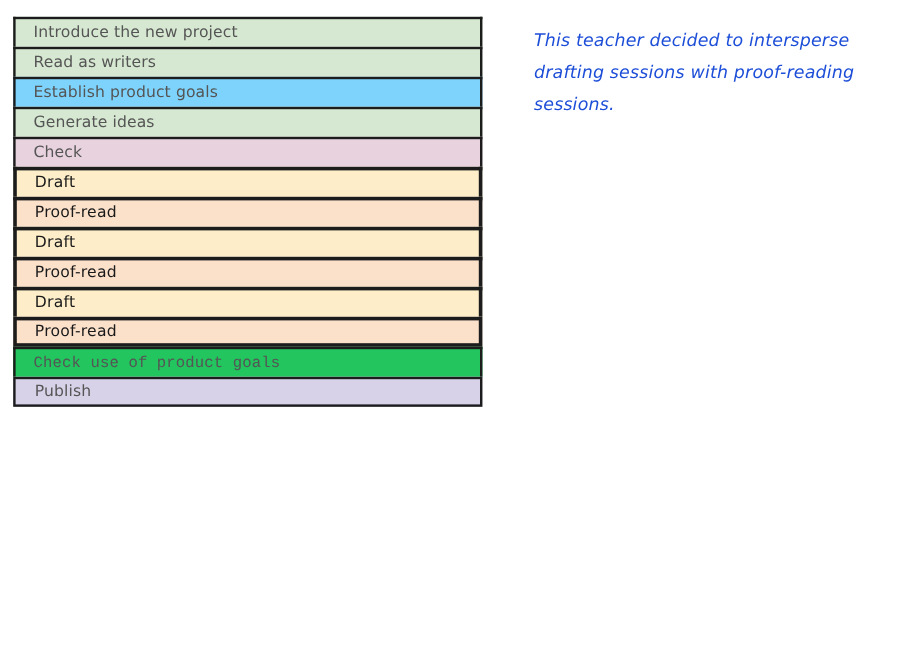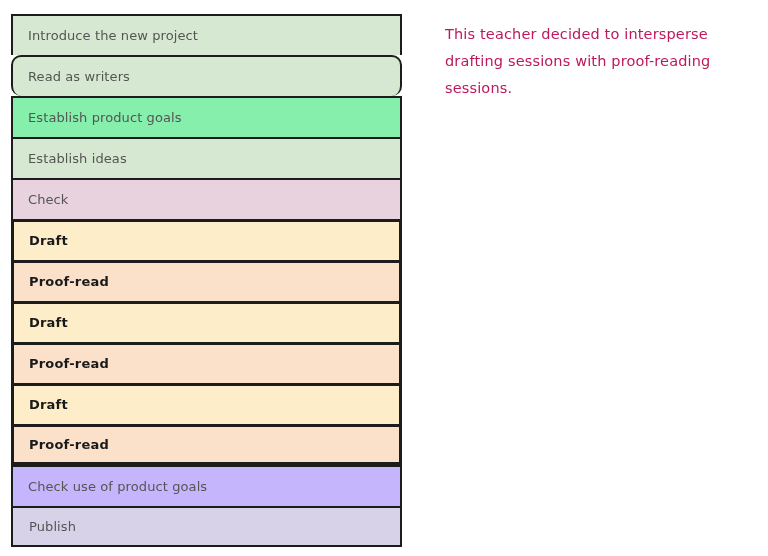--- a/index.html
+++ b/index.html
@@ -28,21 +28,21 @@
     left: 11px;
     top: 14px;
     width: 391px;
     box-sizing: border-box;
     display: flex;
     flex-direction: column;
   }
 
   .seq-row {
     box-sizing: border-box;
-    height: 41px;
+    height: 25px;
     display: flex;
     align-items: center;
     padding-left: 15px;
     padding-right: 10px;
     border: 2px solid #1c1c1c;
     border-bottom-width: 0;
     font-size: 13px;
     letter-spacing: 0.1px;
     color: #555555;
     font-weight: 400;
@@ -53,57 +53,58 @@
   .seq-row:last-child {
     border-bottom-width: 2px;
   }
 
   
   .seq-row.emphasis {
     border-left-width: 3px;
     border-right-width: 3px;
     border-top-width: 3px;
     color: #1a1a1a;
-    font-weight: 700;
+    font-weight: 400;
     letter-spacing: 0.2px;
   }
   .seq-row.emphasis-last {
     border-bottom-width: 3px;
   }
 
   
   #caption {
     position: absolute;
     left: 445px;
     top: 21px;
     width: 310px;
     font-size: 14.5px;
     line-height: 27px;
-    color: #be185d;
+    font-style: italic;
+    color: #1d4ed8;
     letter-spacing: 0.15px;
   }
 </style>
 </head>
 <body>
 
 <div id="page">
 
   <div id="sequence-table">
 
   <div class="seq-row" style="background: rgb(214, 232, 209);">
         <span>Introduce the new project</span>
       </div>
-      <div class="seq-row" style="background: rgb(214, 232, 209); border-radius: 10px;">
+      <div class="seq-row" style="background: rgb(214, 232, 209);">
         <span>Read as writers</span>
       </div>
-      <div class="seq-row" style="background: #86efac;">
+      <div class="seq-row" style="background: #7dd3fc;">
         <span>Establish product goals</span>
       </div>
       <div class="seq-row" style="background: rgb(214, 232, 209);">
-        <span>Establish ideas</span>
+        <span>Generate ideas</span>
       </div>
       <div class="seq-row" style="background: rgb(232, 210, 222);">
         <span>Check</span>
       </div>
       <div class="seq-row emphasis" style="background: rgb(253, 238, 201);">
         <span>Draft</span>
       </div>
       <div class="seq-row emphasis" style="background: rgb(251, 224, 202);">
         <span>Proof-read</span>
       </div>
@@ -112,21 +113,21 @@
       </div>
       <div class="seq-row emphasis" style="background: rgb(251, 224, 202);">
         <span>Proof-read</span>
       </div>
       <div class="seq-row emphasis" style="background: rgb(253, 238, 201);">
         <span>Draft</span>
       </div>
       <div class="seq-row emphasis emphasis-last" style="background: rgb(251, 224, 202);">
         <span>Proof-read</span>
       </div>
-      <div class="seq-row" style="background: #c4b5fd;">
+      <div class="seq-row" style="background: #22c55e; font-family: Liberation Mono, monospace;">
         <span>Check use of product goals</span>
       </div>
       <div class="seq-row" style="background: rgb(216, 210, 232); padding-left: 16px;">
         <span>Publish</span>
       </div>
     </div>
 
   <div id="caption">This teacher decided to intersperse drafting sessions with proof-reading sessions.</div>
 
 </div>

